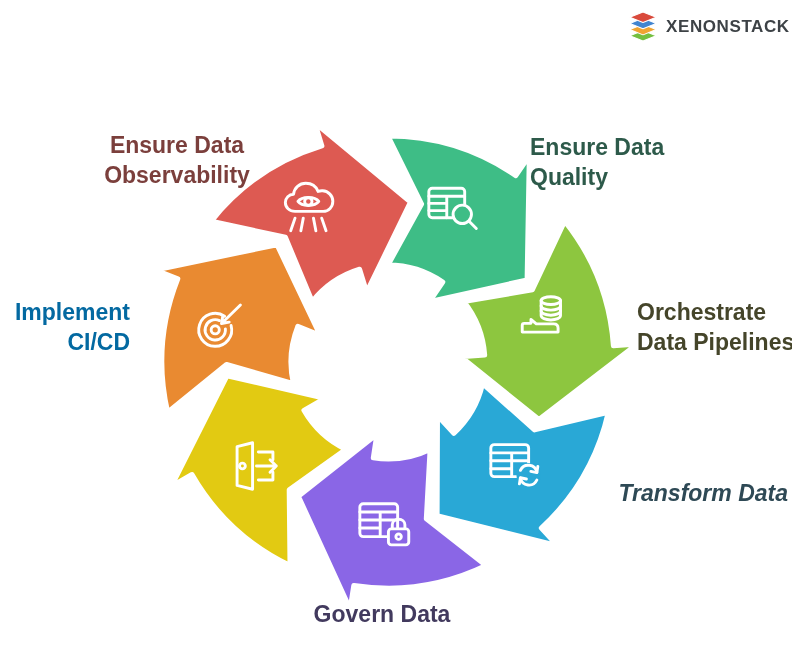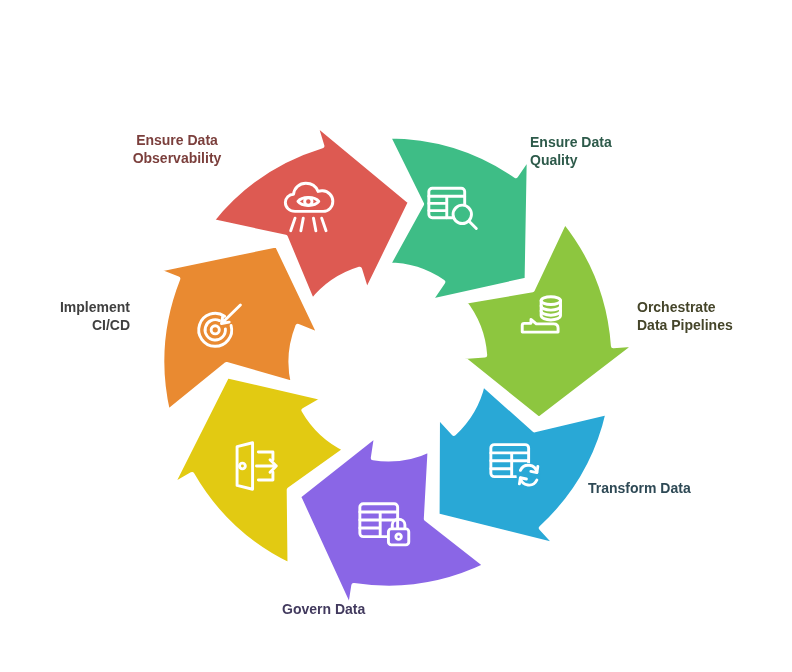--- a/index.html
+++ b/index.html
@@ -11,35 +11,46 @@
   .logo-text{font-size:17px;font-weight:700;color:#3d4246;letter-spacing:.6px;}
   #ring{position:absolute;left:0;top:0;}
   .seg-icon{position:absolute;width:62px;height:62px;}
   .icon-observability{left:281px;top:176px;}
   .icon-quality{left:424px;top:179px;}
   .icon-pipelines{left:514px;top:288px;}
   .icon-transform{left:486px;top:434px;}
   .icon-govern{left:355px;top:495px;}
   .icon-access{left:224px;top:435px;}
   .icon-cicd{left:191px;top:292px;}
-  .lbl{position:absolute;font-size:14px;font-weight:700;line-height:1.3;white-space:pre-line;}
+  .lbl{position:absolute;font-size:23px;font-weight:700;line-height:1.3;white-space:pre-line;}
   .l-observability{left:77px;top:131px;width:200px;text-align:center;}
   .l-quality{left:530px;top:133px;width:180px;text-align:left;}
   .l-orchestrate{left:637px;top:298px;width:160px;text-align:left;}
-  .l-transform{left:588px;top:479px;width:200px;text-align:left;}
-  .l-govern{left:282px;top:600px;width:200px;text-align:left;}
+  .l-transform{left:588px;top:479px;width:200px;text-align:right;font-style:italic;}
+  .l-govern{left:282px;top:600px;width:200px;text-align:center;}
   .l-access{left:18px;top:482px;width:162px;text-align:right;}
   .l-cicd{left:9px;top:298px;width:121px;text-align:right;}
 </style>
 </head>
 <body>
 
 <div class="stage">
 
 
+  <div class="logo">
+    <svg width="30" height="31" viewBox="0 0 34 35">
+      <g stroke="#ffffff" stroke-width="1.2" stroke-linejoin="round">
+        <polygon points="17,22 32,28 17,34 2,28" fill="#74bf40"></polygon>
+        <polygon points="17,15 32,21 17,27 2,21" fill="#f0a432"></polygon>
+        <polygon points="17,8 32,14 17,20 2,14" fill="#4285d0"></polygon>
+        <polygon points="17,1 32,7 17,13 2,7" fill="#d94a3c"></polygon>
+      </g>
+    </svg>
+    <span class="logo-text">XENONSTACK</span>
+  </div>
 
   <svg id="ring" width="792" height="672" viewBox="0 0 792 672">
       <path d="M 211.3 221.1 A 226 226 0 0 1 321.9 145.9 L 314.9 122.9 L 410.5 202.1 L 366.7 292.2 L 359.6 269.2 A 97 97 0 0 0 312.2 301.5 L 285.4 237.3 Z" fill="#dd5a52" stroke="#ffffff" stroke-width="5" stroke-linejoin="round"></path>
       <path d="M 388.0 136.0 A 226 226 0 0 1 515.8 175.6 L 529.3 155.8 L 527.1 279.9 L 429.3 301.8 L 442.8 282.0 A 97 97 0 0 0 388.0 265.0 L 421.6 204.0 Z" fill="#3ebd86" stroke="#ffffff" stroke-width="5" stroke-linejoin="round"></path>
       <path d="M 564.7 221.1 A 226 226 0 0 1 613.4 345.7 L 637.3 344.0 L 538.9 419.5 L 460.8 356.7 L 484.7 355.0 A 97 97 0 0 0 463.8 301.5 L 532.4 289.8 Z" fill="#8dc63f" stroke="#ffffff" stroke-width="5" stroke-linejoin="round"></path>
       <path d="M 608.3 412.3 A 226 226 0 0 1 541.3 528.1 L 557.6 545.7 L 437.1 515.8 L 437.5 415.6 L 453.8 433.3 A 97 97 0 0 0 482.6 383.6 L 534.5 429.9 Z" fill="#29a8d6" stroke="#ffffff" stroke-width="5" stroke-linejoin="round"></path>
       <path d="M 486.0 565.6 A 226 226 0 0 1 353.8 585.4 L 350.1 609.1 L 298.4 496.3 L 376.9 434.2 L 373.3 457.9 A 97 97 0 0 0 430.1 449.4 L 426.3 518.9 Z" fill="#8a66e6" stroke="#ffffff" stroke-width="5" stroke-linejoin="round"></path>
       <path d="M 290.0 565.6 A 226 226 0 0 1 192.0 474.5 L 171.2 486.5 L 227.1 375.7 L 324.7 398.3 L 303.9 410.3 A 97 97 0 0 0 345.9 449.4 L 289.2 489.8 Z" fill="#e2ca12" stroke="#ffffff" stroke-width="5" stroke-linejoin="round"></path>
       <path d="M 167.7 412.3 A 226 226 0 0 1 177.8 278.9 L 155.5 270.1 L 277.0 244.7 L 320.1 335.2 L 297.8 326.3 A 97 97 0 0 0 293.4 383.6 L 226.5 364.4 Z" fill="#e98a31" stroke="#ffffff" stroke-width="5" stroke-linejoin="round"></path>
     </svg>
@@ -110,16 +121,16 @@
   </svg>
 
   <div class="lbl l-observability" style="color: rgb(123, 63, 60);">Ensure Data
 Observability</div>
   <div class="lbl l-quality" style="color: rgb(45, 90, 74);">Ensure Data
 Quality</div>
   <div class="lbl l-orchestrate" style="color: rgb(69, 69, 42);">Orchestrate
 Data Pipelines</div>
   <div class="lbl l-transform" style="color: rgb(46, 73, 85);">Transform Data</div>
   <div class="lbl l-govern" style="color: rgb(66, 58, 94);">Govern Data</div>
-  <div class="lbl l-cicd" style="color: #404040;">Implement
+  <div class="lbl l-cicd" style="color: #0369a1;">Implement
 CI/CD</div>
 
 </div>
 
 </body></html>

